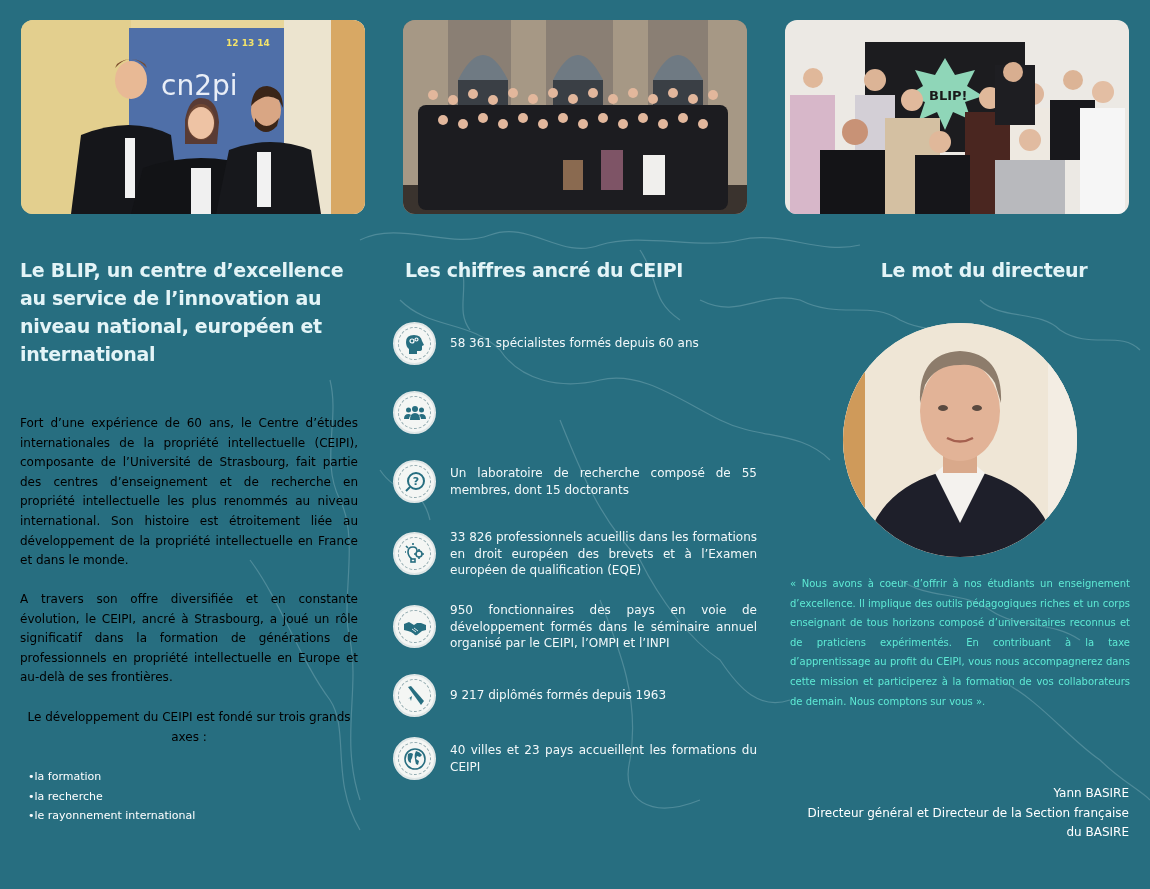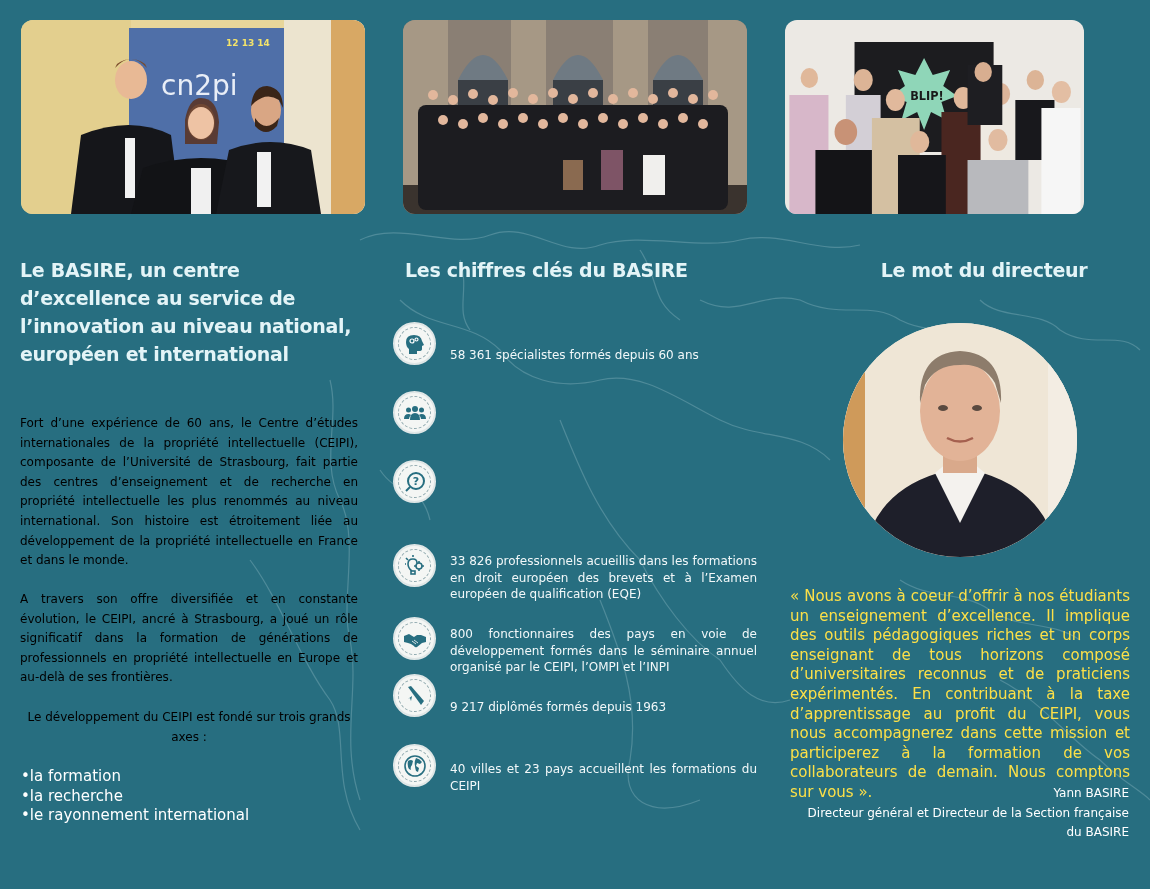--- a/index.html
+++ b/index.html
@@ -10,63 +10,63 @@
     color: #ffffff;
     position: relative;
   }
   .map-bg { position: absolute; inset: 0; pointer-events: none; opacity: 0.22; }
   .photo {
     position: absolute; top: 20px; height: 194px; border-radius: 12px; overflow: hidden;
   }
   .photo svg { width: 100%; height: 100%; display: block; }
   #photo1 { left: 21px; width: 344px; }
   #photo2 { left: 403px; width: 344px; }
-  #photo3 { left: 785px; width: 299px; }
+  #photo3 { left: 785px; width: 344px; }
 
   h2 {
     position: absolute; font-family: "DejaVu Sans", sans-serif; font-weight: bold;
     color: #e3f4f7; font-size: 19px; line-height: 28px; letter-spacing: -0.3px;
   }
   #h-col1 { left: 20px; top: 256px; width: 345px; }
   #h-col2 { left: 405px; top: 256px; width: 350px; }
   #h-col3 { left: 814px; top: 256px; width: 340px; text-align: center; }
 
   .para {
     position: absolute; left: 20px; width: 338px;
     font-size: 12px; line-height: 19.6px; text-align: justify; color: #000000;
   }
   #p1 { top: 414px; }
   #p2 { top: 590px; }
   #p3 { top: 708px; text-align: center; }
-  .bullets { position: absolute; left: 21px; top: 767px; font-size: 15px; line-height: 19.6px; list-style: none; }
+  .bullets { position: absolute; left: 28px; top: 767px; font-size: 11px; line-height: 19.6px; list-style: none; }
   .bullets li::before { content: "\2022 "; }
 
   .stat {
     position: absolute; left: 393px; width: 364px; display: flex; align-items: center;
   }
   .stat .ic {
     width: 43px; height: 43px; border-radius: 50%; background: #f4f6f4;
     border: 2px solid #dfe6e6; flex: none; display: flex; align-items: center; justify-content: center;
     position: relative;
   }
   .stat .ic::after {
     content: ""; position: absolute; inset: 3px; border-radius: 50%; border: 1px dashed #8fa9ae;
   }
   .stat .ic svg { width: 24px; height: 24px; position: relative; z-index: 1; }
   .stat .txt {
-    margin-left: 14px; font-size: 12px; line-height: 16.5px; text-align: justify; color: #f2f8f9; margin-top: 24px;
+    margin-left: 14px; font-size: 12px; line-height: 16.5px; text-align: justify; color: #f2f8f9;
   }
 
   .portrait {
     position: absolute; left: 843px; top: 323px; width: 234px; height: 234px; border-radius: 50%;
     overflow: hidden; background: #efe7da;
   }
   .quote {
-    position: absolute; left: 790px; top: 587px; width: 340px;
-    font-size: 15px; line-height: 19.6px; text-align: justify; color: #fde047;
+    position: absolute; left: 790px; top: 574px; width: 340px;
+    font-size: 10px; line-height: 19.6px; text-align: justify; color: #5eead4;
   }
   .sig { position: absolute; right: 21px; top: 784px; text-align: right; font-size: 12px; line-height: 19.6px; width: 340px; }
 </style>
 </head>
 <body>
 
 <svg class="map-bg" viewBox="0 0 1150 889">
   <g fill="none" stroke="#d8eef2" stroke-width="1.2">
     <path d="M360 240 C400 220 450 250 490 235 C530 220 560 260 600 245 C640 232 700 250 740 240 C780 230 820 255 860 245"></path>
     <path d="M400 300 C430 330 470 320 500 350 C520 380 560 390 600 380 C640 370 680 400 720 420 C760 440 800 430 830 460"></path>
@@ -189,31 +189,31 @@
       <rect x="35" y="130" width="65" height="64" fill="#141417"></rect>
       <circle cx="70" cy="112" r="13" fill="#c89276"></circle>
       <rect x="130" y="135" width="55" height="59" fill="#16161a"></rect>
       <circle cx="155" cy="122" r="11" fill="#e0b89a"></circle>
       <rect x="210" y="140" width="70" height="54" fill="#b8b9bd"></rect>
       <circle cx="245" cy="120" r="11" fill="#e1bba0"></circle>
     </g>
   </svg>
 </div>
 
-<h2 id="h-col1">Le BASIRE, un centre d’excellence au service de l’innovation au niveau national, européen et international</h2>
+<h2 id="h-col1">Le BLIP, un centre d’excellence au service de l’innovation au niveau national, européen et international</h2>
 <p class="para" id="p1">Fort d’une expérience de 60 ans, le Centre d’études internationales de la propriété intellectuelle (CEIPI), composante de l’Université de Strasbourg, fait partie des centres d’enseignement et de recherche en propriété intellectuelle les plus renommés au niveau international. Son histoire est étroitement liée au développement de la propriété intellectuelle en France et dans le monde.</p>
 <p class="para" id="p2">A travers son offre diversifiée et en constante évolution, le CEIPI, ancré à Strasbourg, a joué un rôle significatif dans la formation de générations de professionnels en propriété intellectuelle en Europe et au-delà de ses frontières.</p>
 <p class="para" id="p3">Le développement du CEIPI est fondé sur trois grands axes :</p>
 <ul class="bullets">
   <li>la formation</li>
   <li>la recherche</li>
   <li>le rayonnement international</li>
 </ul>
 
-<h2 id="h-col2">Les chiffres clés du BASIRE</h2>
+<h2 id="h-col2">Les chiffres ancré du CEIPI</h2>
 
 <div class="stat" style="top:322px;">
   <div class="ic">
     <svg viewBox="0 0 24 24">
         <path d="M6 22 V17 Q3 15 3 10 Q3 3 11 3 Q18 3 19 9 L21 13 L19 14 V17 Q19 19 16 19 H14 V22 Z" fill="#276e80"></path>
         <circle cx="9" cy="9" r="2" fill="none" stroke="#fff" stroke-width="1.2"></circle>
         <circle cx="13.5" cy="7.5" r="1.5" fill="none" stroke="#fff" stroke-width="1.1"></circle>
       </svg>
   </div>
   <div class="txt">58 361 spécialistes formés depuis 60 ans</div>
@@ -233,20 +233,21 @@
 </div>
 
 <div class="stat" style="top:460px;">
   <div class="ic">
     <svg viewBox="0 0 24 24">
         <circle cx="13" cy="11" r="8" fill="none" stroke="#276e80" stroke-width="2"></circle>
         <path d="M7 17 L3 21" stroke="#276e80" stroke-width="2"></path>
         <text x="13" y="15" text-anchor="middle" font-size="11" font-weight="bold" fill="#276e80" font-family="DejaVu Sans, sans-serif">?</text>
       </svg>
   </div>
+  <div class="txt">Un laboratoire de recherche composé de 55 membres, dont 15 doctorants</div>
 </div>
 
 <div class="stat" style="top:529px;">
   <div class="ic">
     <svg viewBox="0 0 24 24" fill="none" stroke="#276e80" stroke-width="1.6">
         <path d="M9 17 Q5 14 5 10 Q5 5 10 5 Q14 5 14 9"></path>
         <rect x="8" y="17" width="4" height="3"></rect>
         <circle cx="16" cy="12" r="3"></circle>
         <path d="M16 7 V9 M16 15 V17 M11 12 H13 M19 12 H21"></path>
         <path d="M3 4 L5 6 M10 1 V3 M2 10 H3"></path>
@@ -255,21 +256,21 @@
   <div class="txt">33 826 professionnels acueillis dans les formations en droit européen des brevets et à l’Examen européen de qualification (EQE)</div>
 </div>
 
 <div class="stat" style="top:602px;">
   <div class="ic">
     <svg viewBox="0 0 24 24" fill="#276e80">
         <path d="M1 9 L6 7 L11 10 L14 8 L18 8 L23 10 L23 15 L19 16 L14 20 Q12 21 11 19 L8 17 L5 16 L1 15 Z"></path>
         <path d="M11 13 L15 16 M9 14 L13 17" stroke="#fff" stroke-width="0.8"></path>
       </svg>
   </div>
-  <div class="txt">800 fonctionnaires des pays en voie de développement formés dans le séminaire annuel organisé par le CEIPI, l’OMPI et l’INPI</div>
+  <div class="txt">950 fonctionnaires des pays en voie de développement formés dans le séminaire annuel organisé par le CEIPI, l’OMPI et l’INPI</div>
 </div>
 
 <div class="stat" style="top:674px;">
   <div class="ic">
     <svg viewBox="0 0 24 24" fill="#276e80">
         <path d="M5 3 L8 2 L21 17 L18 21 Z"></path>
         <path d="M9 12 L5 15 L7 14 L8 17 Z"></path>
       </svg>
   </div>
   <div class="txt">9 217 diplômés formés depuis 1963</div>

